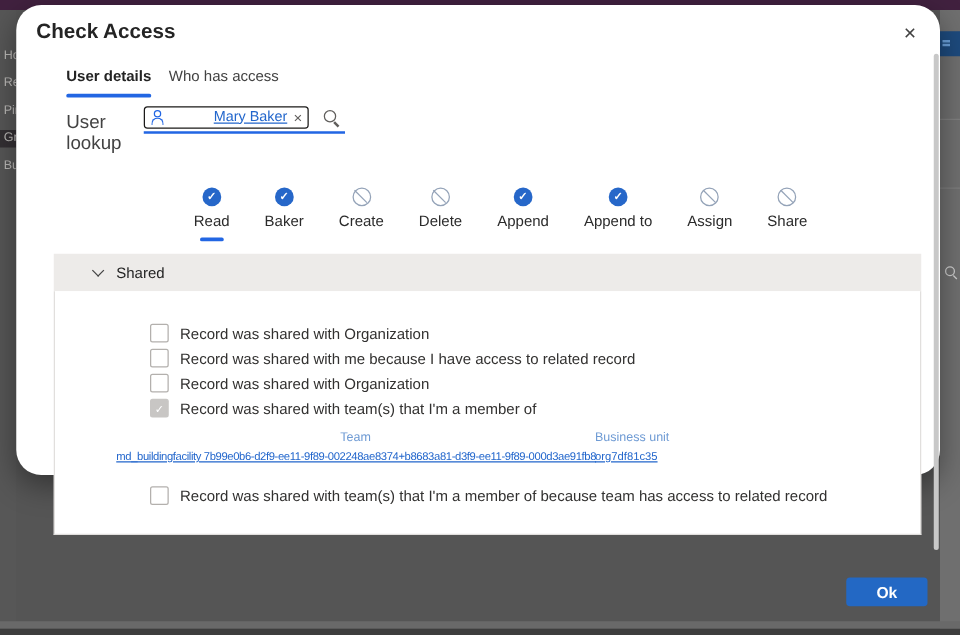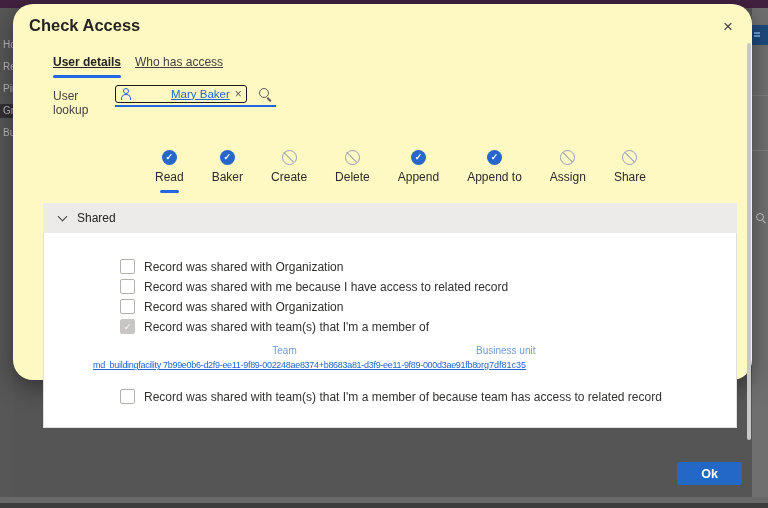--- a/index.html
+++ b/index.html
@@ -16,35 +16,35 @@
   .blue-strip { position:absolute; left:0; top:17px; width:16px; height:20px; background:#1d4a7d; }
   .cmd-glyph { position:absolute; left:2px; top:24px; width:6px; height:2px; background:#6a9fd8; box-shadow:0 3px 0 #6a9fd8; }
   .bg-sep { position:absolute; left:0; width:16px; height:1px; background:#7f7f7f; }
   .bg-lens { position:absolute; left:3px; top:204px; width:11px; height:11px; }
   .bg-lens::before { content:""; position:absolute; left:1px; top:1px; width:6px; height:6px; border:1.3px solid #cfcfcf; border-radius:50%; }
   .bg-lens::after { content:""; position:absolute; left:8px; top:8px; width:4px; height:1.4px; background:#cfcfcf; transform:rotate(45deg); transform-origin:0 0; }
   .bottom-strip1 { position:absolute; left:0; top:497px; width:768px; height:6px; background:#696969; z-index:1; }
   .bottom-strip2 { position:absolute; left:0; top:503px; width:768px; height:5px; background:#3d3d3d; z-index:1; }
 
   
-  .dialog { position:absolute; left:13px; top:4px; width:739px; height:376px; background:#fef9c3;
+  .dialog { position:absolute; left:13px; top:4px; width:739px; height:376px; background:#ffffff;
     border-radius:20px; box-shadow:0 8px 24px rgba(0,0,0,.4); z-index:2; }
   .dlg-title { position:absolute; left:16px; top:12px; font-size:16.5px; font-weight:700; color:var(--title-text); }
   .dlg-close { position:absolute; left:702px; top:10px; width:26px; height:26px; border:none; background:transparent;
     font-size:17px; color:#424242; cursor:pointer; line-height:26px; text-align:center; }
 
   .tabs { position:absolute; left:40px; top:48px; display:flex; gap:14px; }
   .tab { cursor:pointer; }
-  .tab-label { font-size:12px; color:var(--body-text);text-decoration:underline; }
+  .tab-label { font-size:12px; color:var(--body-text); }
   .tab::after { content:""; display:block; height:2.5px; margin-top:5px; border-radius:2px; background:transparent; }
   .tab.active .tab-label { font-weight:700; color:var(--title-text); }
   .tab.active::after { background:var(--accent); }
 
   .lookup-row { position:absolute; left:40px; top:80px; display:flex; align-items:flex-start; }
-  .lookup-label { font-size:12px; color:var(--body-text); width:62px; margin-top:5px; }
+  .lookup-label { font-size:15px; color:var(--body-text); width:62px; margin-top:5px; }
   .lookup-field { display:inline-flex; align-items:center; height:23px; border-bottom:2px solid var(--accent); padding:0 4px 2px 0; }
   .chip { display:inline-flex; align-items:center; gap:4px; border:1.5px solid #1b1a19; border-radius:3px; padding:1px 4px; cursor:pointer; }
   .person-ico { position:relative; width:11px; height:12px; }
   .person-ico::before { content:""; position:absolute; top:0; left:3px; width:4px; height:4px; border:1.2px solid var(--accent); border-radius:50%; }
   .person-ico::after { content:""; position:absolute; top:6px; left:1px; width:8px; height:5px; border:1.2px solid var(--accent); border-bottom:none; border-radius:5px 5px 0 0; }
   .chip-name { font-size:11.5px; color:var(--link); text-decoration:underline; cursor:pointer; white-space:nowrap;padding-left:36px; }
   .chip-x { font-size:12px; color:#605e5c; cursor:pointer; margin-left:1px; }
   .search-ico { position:relative; width:14px; height:14px; margin-left:11px; cursor:pointer; }
   .search-ico::before { content:""; position:absolute; left:1px; top:1px; width:8px; height:8px; border:1.4px solid #605e5c; border-radius:50%; }
   .search-ico::after { content:""; position:absolute; left:10.5px; top:10.5px; width:4.5px; height:1.6px; background:#605e5c; transform:rotate(45deg); transform-origin:0 0; }
@@ -59,21 +59,21 @@
   .perm:first-child { margin-left:14px; }
   .perm-ico { width:15px; height:15px; border-radius:50%; }
   .perm-ico.granted { background:var(--granted-icon); color:#fff; font-size:9px; font-weight:700; line-height:15px; text-align:center; }
   .perm-ico.denied { position:relative; border:1.4px solid var(--denied-icon); }
   .perm-ico.denied::before { content:""; position:absolute; left:5.3px; top:-0.8px; width:1.4px; height:14px; background:var(--denied-icon); transform:rotate(-45deg); }
   .perm-label { margin-top:5px; font-size:12px; color:#2b2b2b; white-space:nowrap; }
   .perm::after { content:""; display:block; align-self:stretch; height:2.5px; margin:6px 5px 0 5px; border-radius:2px; background:transparent; }
   .perm.active::after { background:var(--accent); }
 
   .shared { position:absolute; left:30px; top:199px; width:694px; }
-  .shared-head { height:30px; background:var(--section-header-bg); display:flex; align-items:center; gap:11px; padding-left:16px; cursor:pointer; }
+  .shared-head { height:30px; background:var(--section-header-bg); display:flex; align-items:center; gap:11px; padding-left:32px; cursor:pointer; }
   .chev { width:7px; height:7px; border-right:1.3px solid #424242; border-bottom:1.3px solid #424242; transform:rotate(45deg); margin-top:-4px; }
   .shared-title { font-size:12px; color:var(--title-text); }
   .shared-body { height:195px; border:1px solid var(--border); border-top:none; padding:26px 0 0 35px; background:#fff; }
 
   .cb-row { display:flex; align-items:flex-end; gap:9px; height:15px; margin-bottom:5px; cursor:pointer;margin-left:41px; }
   .cb-box { width:15px; height:15px; border:1px solid var(--checkbox-border); border-radius:2px; background:#fff; flex:none;
     font-size:9px; line-height:14px; text-align:center; color:#fff; }
   .cb-box.checked { background:var(--disabled-check-bg); border-color:var(--disabled-check-bg); }
   .cb-label { font-size:12px; color:#323130; white-space:nowrap; }
 

